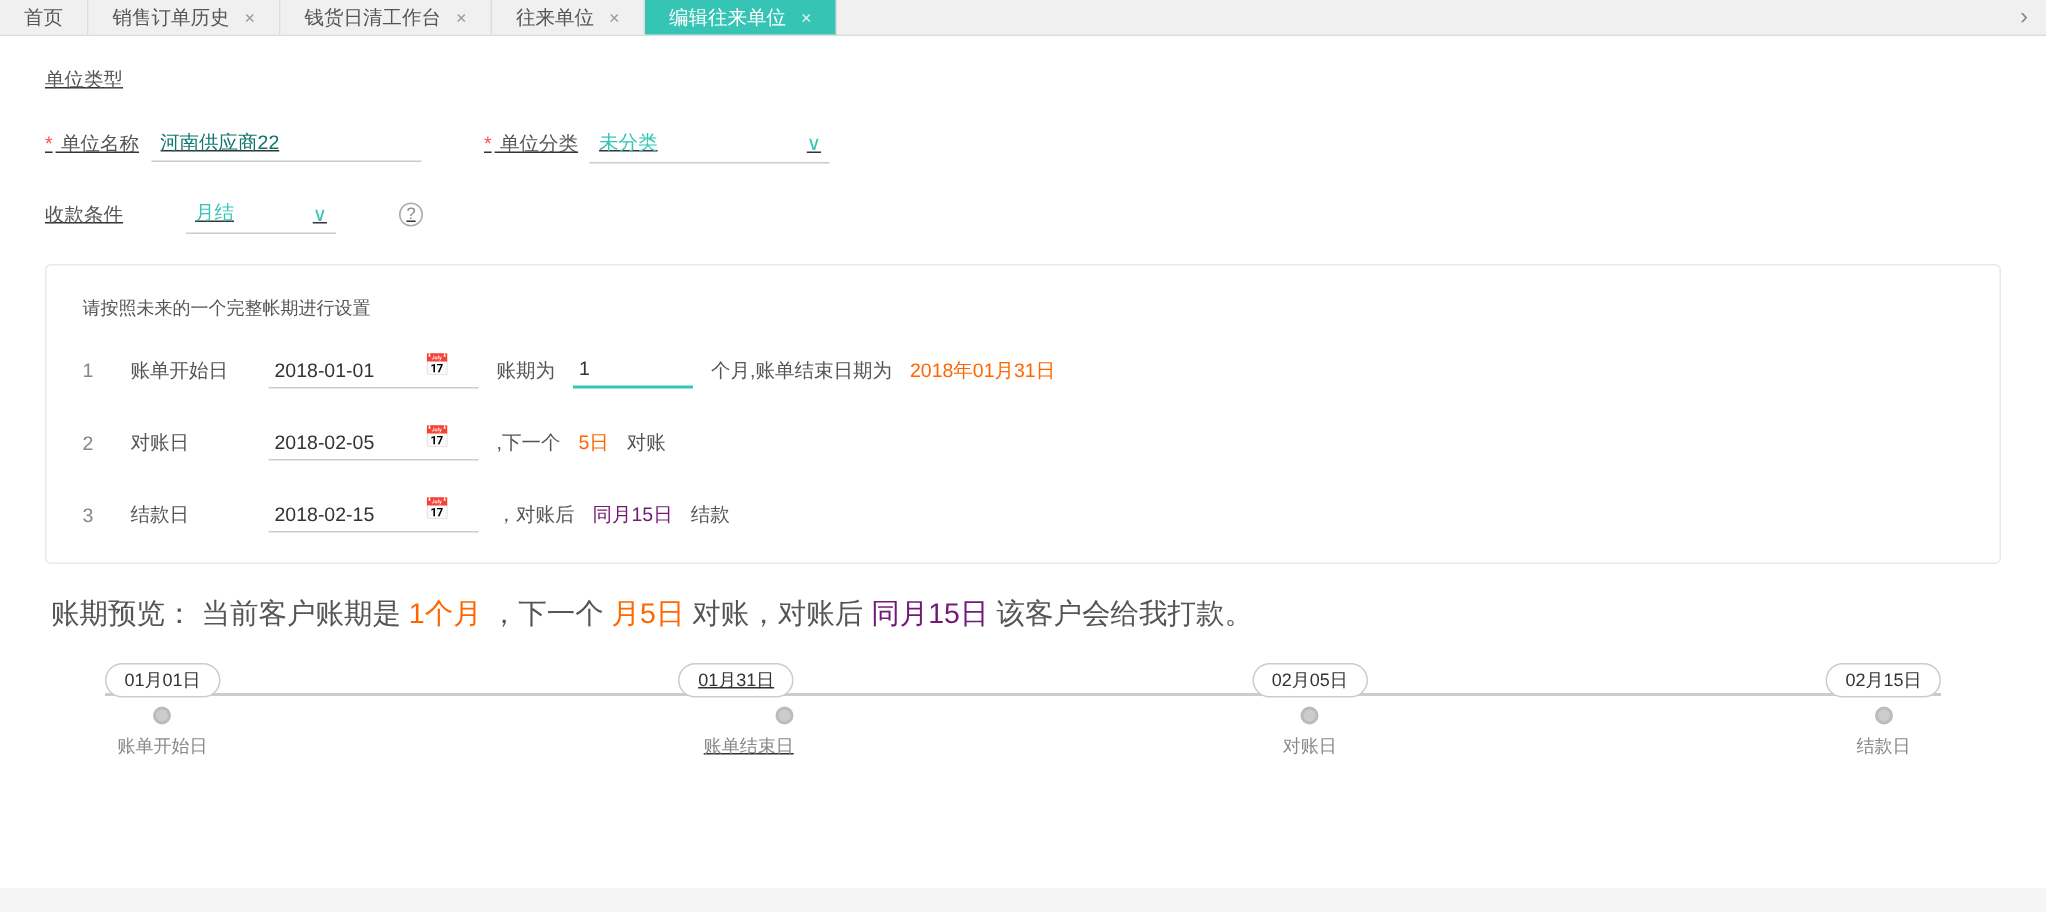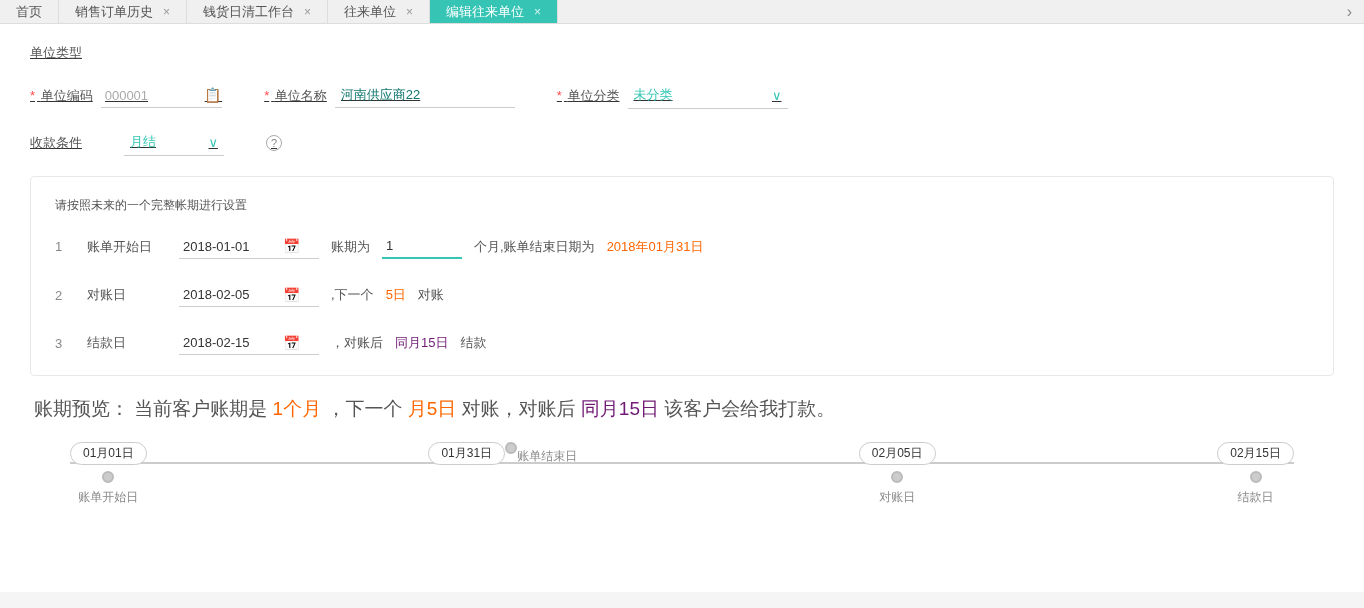--- a/index.html
+++ b/index.html
@@ -177,21 +177,21 @@
       color: #888;
       font-size: 13px;
     }
     .setting-name {
       width: 80px;
       color: #555;
       font-size: 13px;
     }
     .setting-date-wrap {
       display: flex;
-      align-items: center;
+      align-items: flex-start;
       border-bottom: 1px solid #ccc;
       gap: 4px;
       min-width: 140px;
     }
     .setting-date-wrap input {
       border: none;
       outline: none;
       font-size: 13px;
       color: #333;
       background: transparent;
@@ -274,30 +274,20 @@
   <div class="tab-expand-btn">›</div>
 </div>
 
 <div class="page-content">
 
   <div class="form-row">
     <span class="form-label">单位类型</span>
   </div>
 
   <div class="form-row">
-    <div class="field-group">
-      <span class="form-label">
-        <span class="required-star">*</span>
-        <span>单位编码</span>
-      </span>
-      <div class="input-with-icon">
-        <input type="text" class="" style="border: none; outline: none; font-size: 13px; color: rgb(170, 170, 170); background: transparent; padding: 4px; width: 100px;" value="000001">
-        <span class="calendar-icon">📋</span>
-      </div>
-    </div>
 
     <div class="field-group">
       <span class="form-label">
         <span class="required-star">*</span>
         <span>单位名称</span>
       </span>
       <input type="text" class="input-field" style="width: 180px;" value="河南供应商22">
     </div>
 
     <div class="field-group">
@@ -377,21 +367,21 @@
 
     <div style="position:absolute; top:20px; left:40px; right:40px; height:2px; background:#ccc;"></div>
     <div class="timeline-items" style="display:flex; align-items:flex-start; width:100%; position:relative; z-index:1; justify-content:space-between;">
 
       <div class="timeline-node" style="display:flex;flex-direction:column;align-items:center;">
         <div style="border:1px solid #ccc;border-radius:12px;padding:2px 12px;font-size:12px;color:#333;background:#fff;margin-bottom:6px;white-space:nowrap;">01月01日</div>
         <div style="width:12px;height:12px;border-radius:50%;background:#ccc;border:2px solid #bbb;"></div>
         <div style="font-size:12px;color:#888;margin-top:6px;">账单开始日</div>
       </div>
 
-      <div class="timeline-node" style="display:flex;flex-direction:row;align-items:flex-start;">
+      <div class="timeline-node" style="display:flex;flex-direction:column;align-items:flex-end;text-decoration:underline;">
         <div style="border:1px solid #ccc;border-radius:12px;padding:2px 12px;font-size:12px;color:#333;background:#fff;margin-bottom:6px;white-space:nowrap;">01月31日</div>
         <div style="width:12px;height:12px;border-radius:50%;background:#ccc;border:2px solid #bbb;"></div>
         <div style="font-size:12px;color:#888;margin-top:6px;">账单结束日</div>
       </div>
 
       <div class="timeline-node" style="display:flex;flex-direction:column;align-items:center;">
         <div style="border:1px solid #ccc;border-radius:12px;padding:2px 12px;font-size:12px;color:#333;background:#fff;margin-bottom:6px;white-space:nowrap;">02月05日</div>
         <div style="width:12px;height:12px;border-radius:50%;background:#ccc;border:2px solid #bbb;"></div>
         <div style="font-size:12px;color:#888;margin-top:6px;">对账日</div>
       </div>

